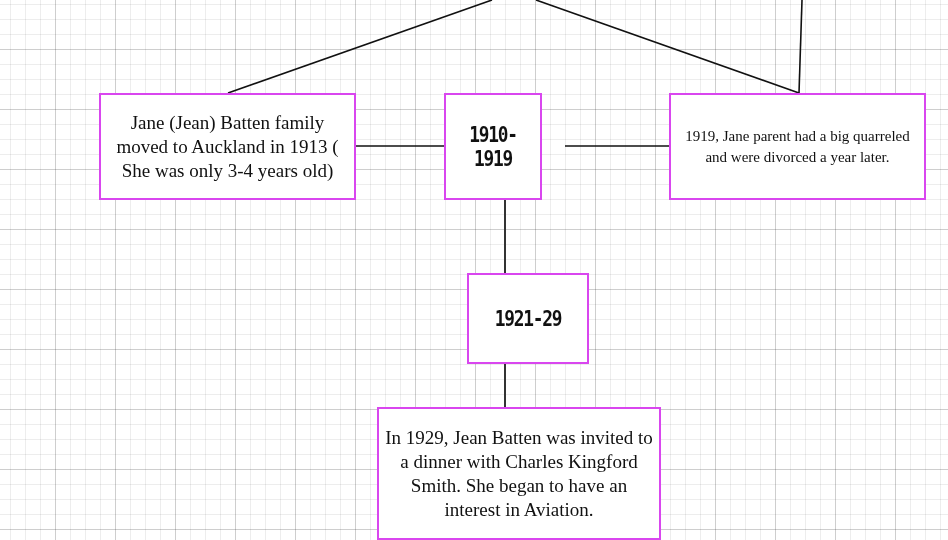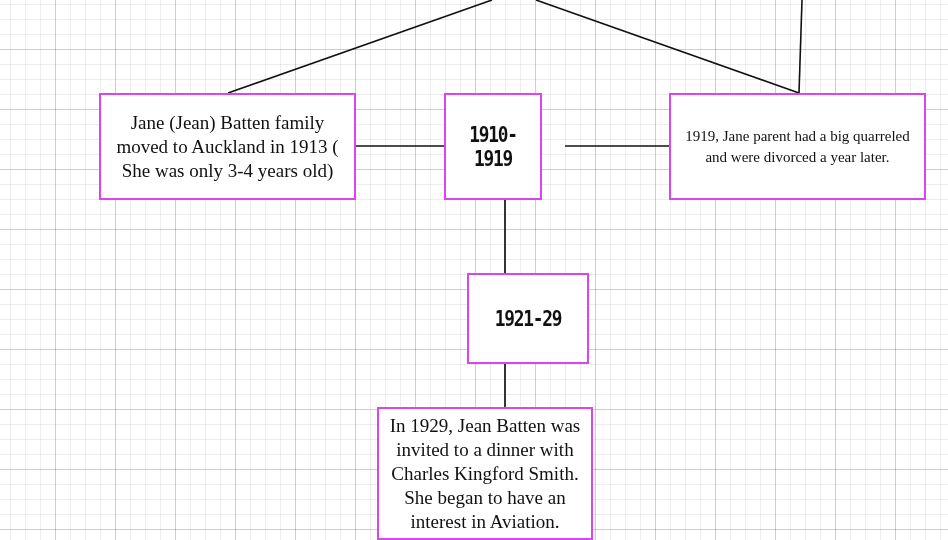--- a/index.html
+++ b/index.html
@@ -55,15 +55,15 @@
 </div>
 
 <div class="node event small" style="left:669px; top:93px; width:257px; height:107px; padding:0 8px;">
   <span>1919, Jane parent had a big quarreled and were divorced a year later.</span>
 </div>
 
 <div class="node period" style="left:467px; top:273px; width:122px; height:91px;">
   <span>1921-29</span>
 </div>
 
-<div class="node event" style="left:377px; top:407px; width:216px; height:133px; padding:0 2px;">
+<div class="node event" style="left:377px; top:407px; width:284px; height:133px; padding:0 2px;">
   <span>In 1929,  Jean Batten was invited to a dinner with Charles Kingford Smith. She began to have an interest in Aviation.</span>
 </div>
 
 </body></html>

